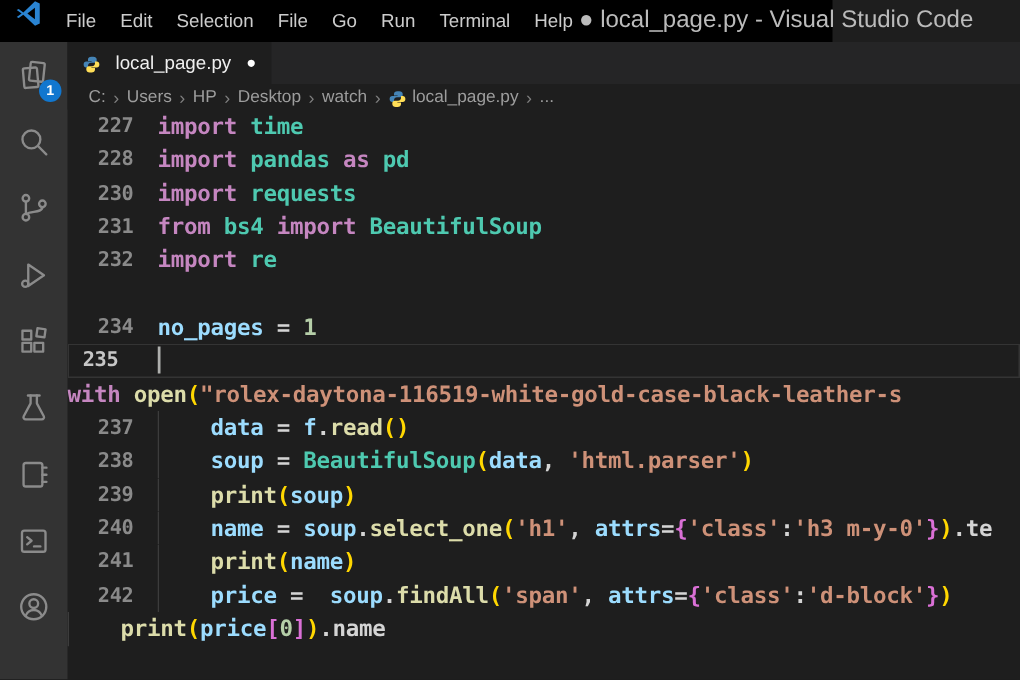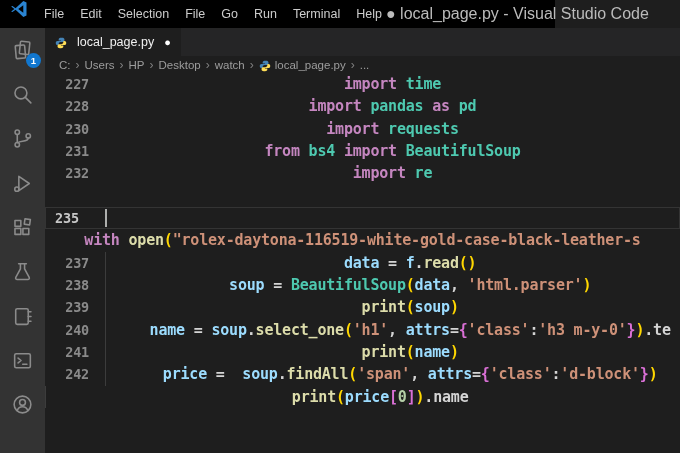--- a/index.html
+++ b/index.html
@@ -44,21 +44,21 @@
   .bc-py { width:12px; height:12px; margin-right:4px; position:relative; top:1px; }
 
   
   .code-area { position:absolute; left:45px; top:73px; width:635px; height:380px;
     font-family:"DejaVu Sans Mono", monospace; font-size:15px; font-weight:bold;
     letter-spacing:-0.2px; }
   .row { position:relative; display:flex; height:22.35px; line-height:22.35px;
     white-space:pre; }
   .ln { flex:0 0 60px; text-align:right; padding-right:16px; color:#8a8a8a;
     font-size:13.5px; }
-  .code { position:relative; flex:1 1 auto; overflow:hidden; color:#d4d4d4;text-align:center; }
+  .code { position:relative; flex:1 1 auto; overflow:hidden; color:#d4d4d4; }
   .row.ind .code::before { content:""; position:absolute; left:0; top:0; bottom:0;
     border-left:1px solid #3c3c3c; }
   .row.active { box-shadow: inset 0 0 0 1px #343434; }
   .row.active .ln { color:#c6c6c6;text-align:center; }
   .cursor { position:absolute; left:0; top:2px; width:1.8px; height:18px;
     background:#aeafad; display:inline-block; }
   .tk-kw  { color:#C586C0; }
   .tk-ty  { color:#4EC9B0; }
   .tk-var { color:#9CDCFE; }
   .tk-fn  { color:#DCDCAA; }
@@ -186,20 +186,21 @@
     <span class="bc-item">...</span>
   </div>
 
   <div class="code-area">
       <div class="row"><span class="ln">227</span><span class="code"><span class="tk-kw">import</span><span class="tk-pl"> </span><span class="tk-ty">time</span></span></div>
       <div class="row"><span class="ln">228</span><span class="code"><span class="tk-kw">import</span><span class="tk-pl"> </span><span class="tk-ty">pandas</span><span class="tk-pl"> </span><span class="tk-kw">as</span><span class="tk-pl"> </span><span class="tk-ty">pd</span></span></div>
       <div class="row"><span class="ln">230</span><span class="code"><span class="tk-kw">import</span><span class="tk-pl"> </span><span class="tk-ty">requests</span></span></div>
       <div class="row"><span class="ln">231</span><span class="code"><span class="tk-kw">from</span><span class="tk-pl"> </span><span class="tk-ty">bs4</span><span class="tk-pl"> </span><span class="tk-kw">import</span><span class="tk-pl"> </span><span class="tk-ty">BeautifulSoup</span></span></div>
       <div class="row"><span class="ln">232</span><span class="code"><span class="tk-kw">import</span><span class="tk-pl"> </span><span class="tk-ty">re</span></span></div>
       <div class="row"><span class="code"></span></div>
+      <div class="row"><span class="ln">234</span><span class="code"><span class="tk-var">no_pages</span><span class="tk-pl"> = </span><span class="tk-num">1</span></span></div>
       <div class="row active"><span class="ln">235</span><span class="code"><span class="cursor"></span></span></div>
       <div class="row"><span class="code"><span class="tk-kw">with</span><span class="tk-pl"> </span><span class="tk-fn">open</span><span class="tk-b1">(</span><span class="tk-str">"rolex-daytona-116519-white-gold-case-black-leather-s</span></span></div>
       <div class="row ind"><span class="ln">237</span><span class="code"><span class="tk-pl">    </span><span class="tk-var">data</span><span class="tk-pl"> = </span><span class="tk-var">f</span><span class="tk-pl">.</span><span class="tk-fn">read</span><span class="tk-b1">()</span></span></div>
       <div class="row ind"><span class="ln">238</span><span class="code"><span class="tk-pl">    </span><span class="tk-var">soup</span><span class="tk-pl"> = </span><span class="tk-ty">BeautifulSoup</span><span class="tk-b1">(</span><span class="tk-var">data</span><span class="tk-pl">, </span><span class="tk-str">'html.parser'</span><span class="tk-b1">)</span></span></div>
       <div class="row ind"><span class="ln">239</span><span class="code"><span class="tk-pl">    </span><span class="tk-fn">print</span><span class="tk-b1">(</span><span class="tk-var">soup</span><span class="tk-b1">)</span></span></div>
       <div class="row ind"><span class="ln">240</span><span class="code"><span class="tk-pl">    </span><span class="tk-var">name</span><span class="tk-pl"> = </span><span class="tk-var">soup</span><span class="tk-pl">.</span><span class="tk-fn">select_one</span><span class="tk-b1">(</span><span class="tk-str">'h1'</span><span class="tk-pl">, </span><span class="tk-var">attrs</span><span class="tk-pl">=</span><span class="tk-b2">{</span><span class="tk-str">'class'</span><span class="tk-pl">:</span><span class="tk-str">'h3 m-y-0'</span><span class="tk-b2">}</span><span class="tk-b1">)</span><span class="tk-pl">.te</span></span></div>
       <div class="row ind"><span class="ln">241</span><span class="code"><span class="tk-pl">    </span><span class="tk-fn">print</span><span class="tk-b1">(</span><span class="tk-var">name</span><span class="tk-b1">)</span></span></div>
       <div class="row ind"><span class="ln">242</span><span class="code"><span class="tk-pl">    </span><span class="tk-var">price</span><span class="tk-pl"> =  </span><span class="tk-var">soup</span><span class="tk-pl">.</span><span class="tk-fn">findAll</span><span class="tk-b1">(</span><span class="tk-str">'span'</span><span class="tk-pl">, </span><span class="tk-var">attrs</span><span class="tk-pl">=</span><span class="tk-b2">{</span><span class="tk-str">'class'</span><span class="tk-pl">:</span><span class="tk-str">'d-block'</span><span class="tk-b2">}</span><span class="tk-b1">)</span></span></div>
       <div class="row ind"><span class="code"><span class="tk-pl">    </span><span class="tk-fn">print</span><span class="tk-b1">(</span><span class="tk-var">price</span><span class="tk-b2">[</span><span class="tk-num">0</span><span class="tk-b2">]</span><span class="tk-b1">)</span><span class="tk-pl">.name</span></span></div>
     </div>

